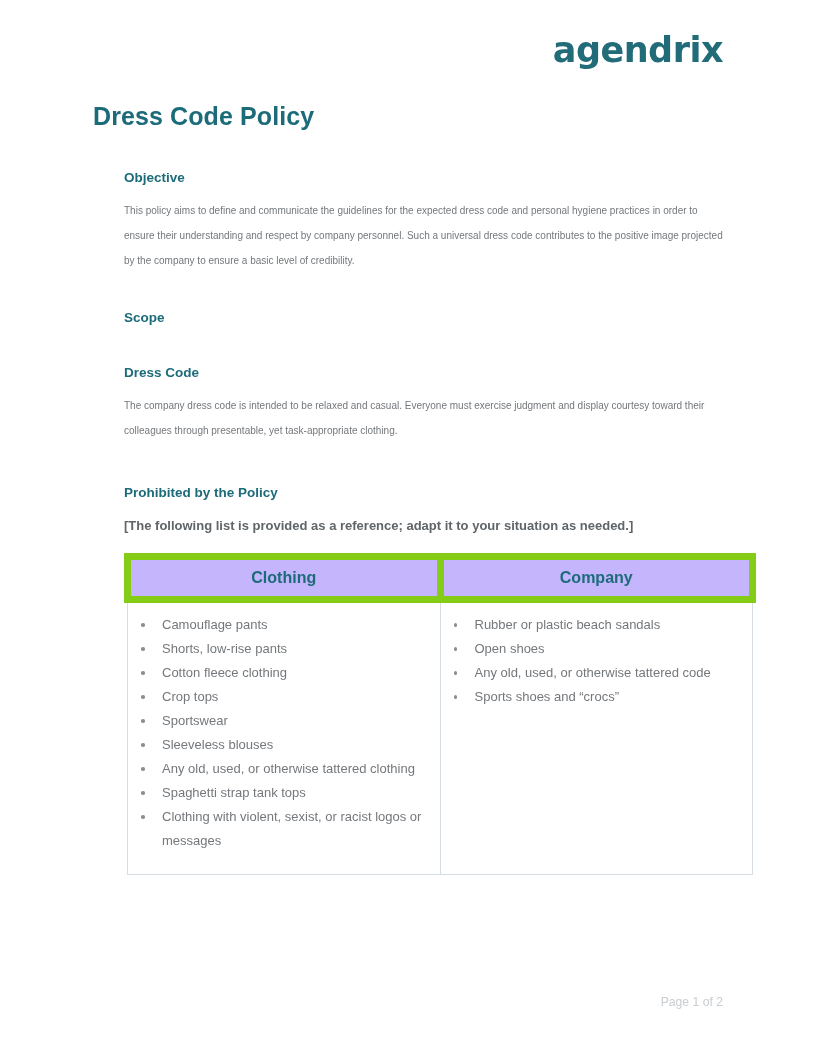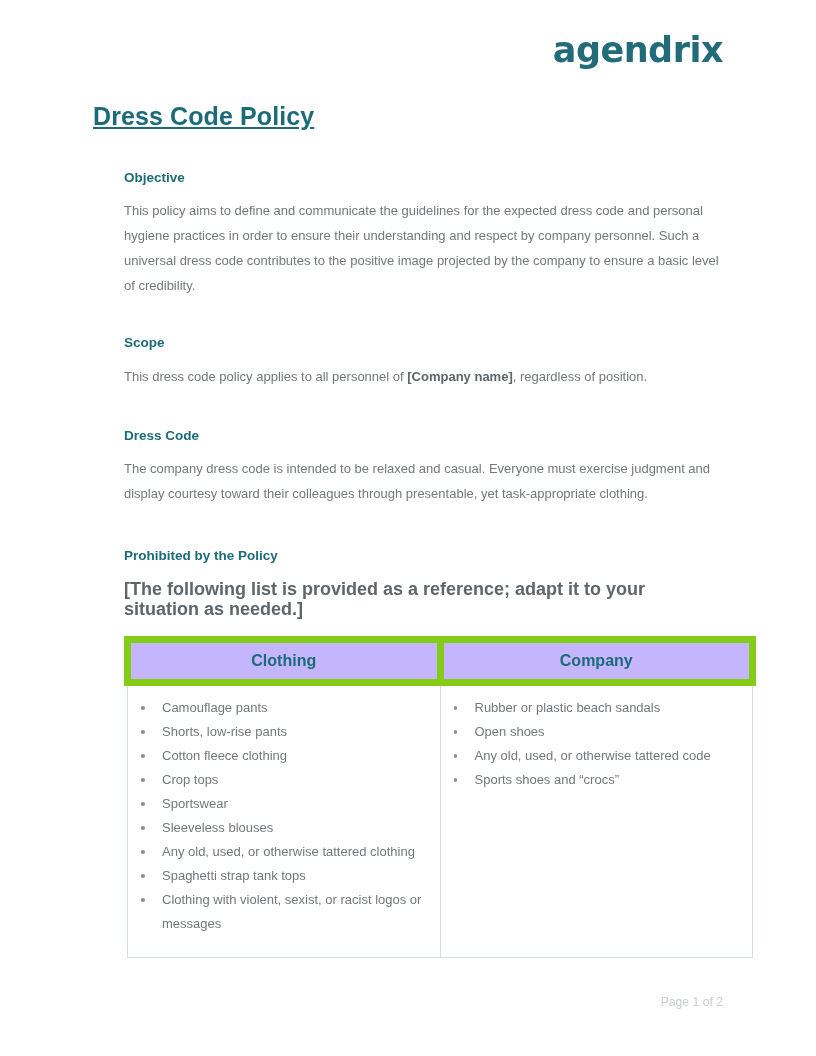--- a/index.html
+++ b/index.html
@@ -47,21 +47,20 @@
   }
 
   .doc-title {
     color: #1c6b79;
     font-size: 25px;
     font-weight: 700;
     letter-spacing: 0.1px;
     margin: 0;
     padding-top: 101px;
     line-height: 1.2;
-    text-decoration: underline;
   }
 
   .section {
     margin-top: 0;
     margin-left: 31px;
   }
 
   h2.section-heading {
     color: #1c6b79;
     font-size: 13.5px;
@@ -70,32 +69,32 @@
     line-height: 1.3;
   }
 
   .sec-objective   { margin-top: 38px; }
   .sec-scope       { margin-top: 36px; }
   .sec-dresscode   { margin-top: 38px; }
   .sec-prohibited  { margin-top: 41px; }
 
   p.body-text {
     color: #74787c;
-    font-size: 13px;
+    font-size: 10px;
     line-height: 25px;
     margin: 11px 0 0 0;
     font-weight: 400;
   }
   p.body-text.tight { margin-top: 13px; }
 
   .body-text b { color: #5f6569; font-weight: 700; }
 
   .note-text {
     color: #5f6569;
-    font-size: 18px;
+    font-size: 13px;
     font-weight: 700;
     margin: 15px 0 0 0;
     line-height: 20px;
   }
 
   
   .prohibited-table {
     margin-top: 17px;
     width: 632px;
     border-collapse: collapse;
@@ -164,21 +163,20 @@
 
     <h1 class="doc-title">Dress Code Policy</h1>
 
     <div class="section sec-objective">
       <h2 class="section-heading">Objective</h2>
       <p class="body-text">This policy aims to define and communicate the guidelines for the expected dress code and personal hygiene practices in order to ensure their understanding and respect by company personnel. Such a universal dress code contributes to the positive image projected by the company to ensure a basic level of credibility.</p>
     </div>
 
     <div class="section sec-scope">
       <h2 class="section-heading">Scope</h2>
-      <p class="body-text tight"><span>This dress code policy applies to all personnel of </span><b>[Company name]</b><span>, regardless of position.</span></p>
     </div>
 
     <div class="section sec-dresscode">
       <h2 class="section-heading">Dress Code</h2>
       <p class="body-text">The company dress code is intended to be relaxed and casual. Everyone must exercise judgment and display courtesy toward their colleagues through presentable, yet task-appropriate clothing.</p>
     </div>
 
     <div class="section sec-prohibited">
       <h2 class="section-heading">Prohibited by the Policy</h2>
       <p class="note-text">[The following list is provided as a reference; adapt it to your situation as needed.]</p>

